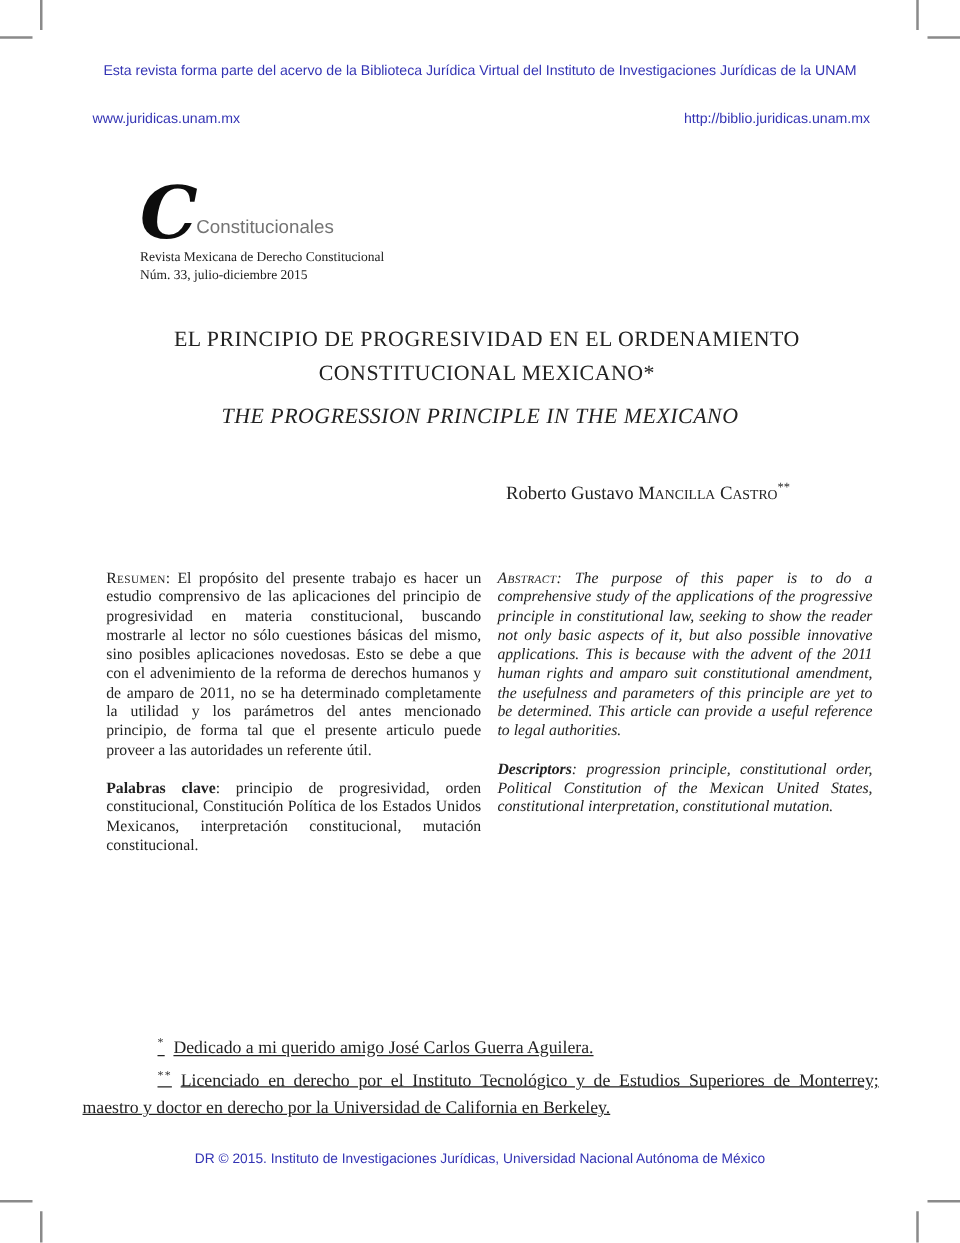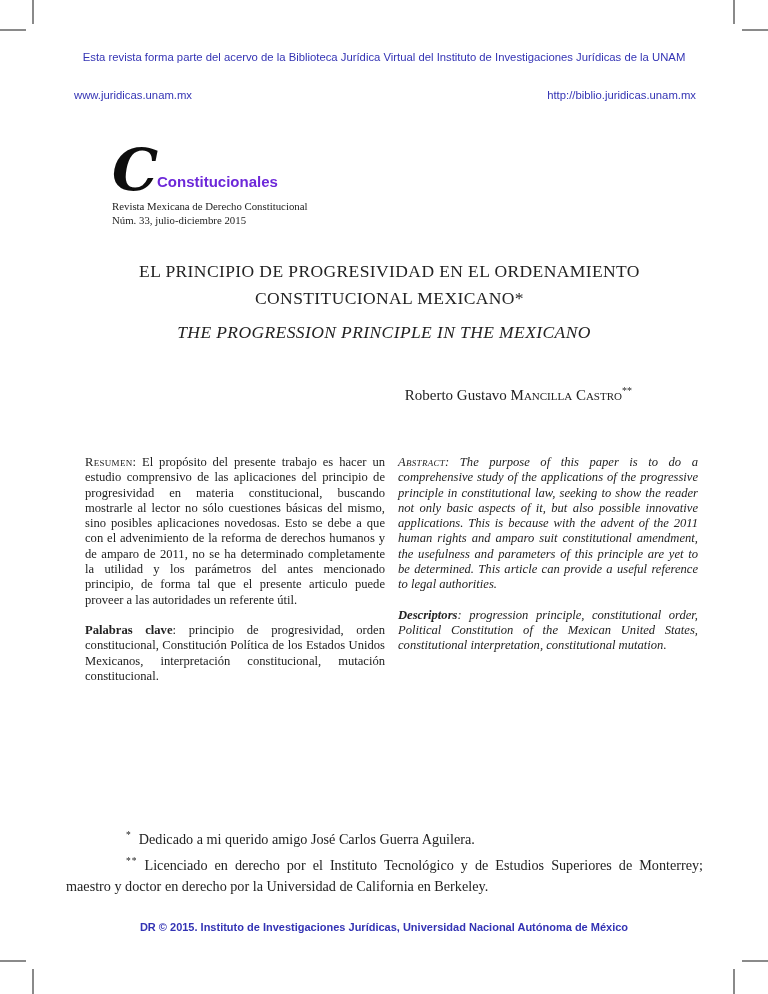--- a/index.html
+++ b/index.html
@@ -46,22 +46,22 @@
   .logo-word {
     position:absolute; left:31px; top:6px;
     font-family:"Liberation Sans", sans-serif; font-weight:800;
     font-size:23px; line-height:1; letter-spacing:0.5px;
     color:#ffffff;
     -webkit-text-stroke:1.3px #0d0d0d;
     text-shadow:-1px -1px 0 #0d0d0d, 1px -1px 0 #0d0d0d, -1px 1px 0 #0d0d0d, 1px 1px 0 #0d0d0d;
   }
   .logo-sub {
     position:absolute; left:45px; top:29px;
-    font-family:"Liberation Sans", sans-serif; font-weight:bold;
-    font-size:15px; line-height:1; color:#6d28d9;
+    font-family:"Liberation Sans", sans-serif; font-weight:normal;
+    font-size:15px; line-height:1; color:#737373;
   }
   .journal-info {
     position:absolute; left:112px; top:200px;
     font-size:10.8px; line-height:13.5px; color:var(--ink,#222);
   }
 
   
   .title-es {
     position:absolute; top:258px; left:0; width:768px; margin:0;
     text-align:center; font-weight:normal;
@@ -95,29 +95,28 @@
   .abs-col p.keywords { margin-top:15px; }
   .ab-label { font-variant:small-caps; letter-spacing:0.3px; }
   .kw-label { font-weight:bold; }
   .col-en p { font-style:italic; }
 
   
   .footnotes {
     position:absolute; top:824px; left:66px; width:637px;
     font-size:14.2px; line-height:22px; color:var(--ink,#222);
   }
-  .footnotes p { margin:0; text-indent:60px; text-align:justify; }
+  .footnotes p { margin:0; text-indent:60px; text-align:justify;text-decoration:underline; }
   .footnotes sup { font-size:9.5px; margin-right:7px; letter-spacing:1px; }
 
   
   .footer {
     position:absolute; top:921px; left:0; width:768px; text-align:center;
     font-family:"Liberation Sans", sans-serif; font-size:11px;
     color:var(--blue,#3333b4);
-    font-weight:bold;
   }
 </style>
 </head>
 <body>
 
 <div class="page">
 
   <div class="mark m-tl-v"></div>
   <div class="mark m-tl-h"></div>
   <div class="mark m-tr-v"></div>

